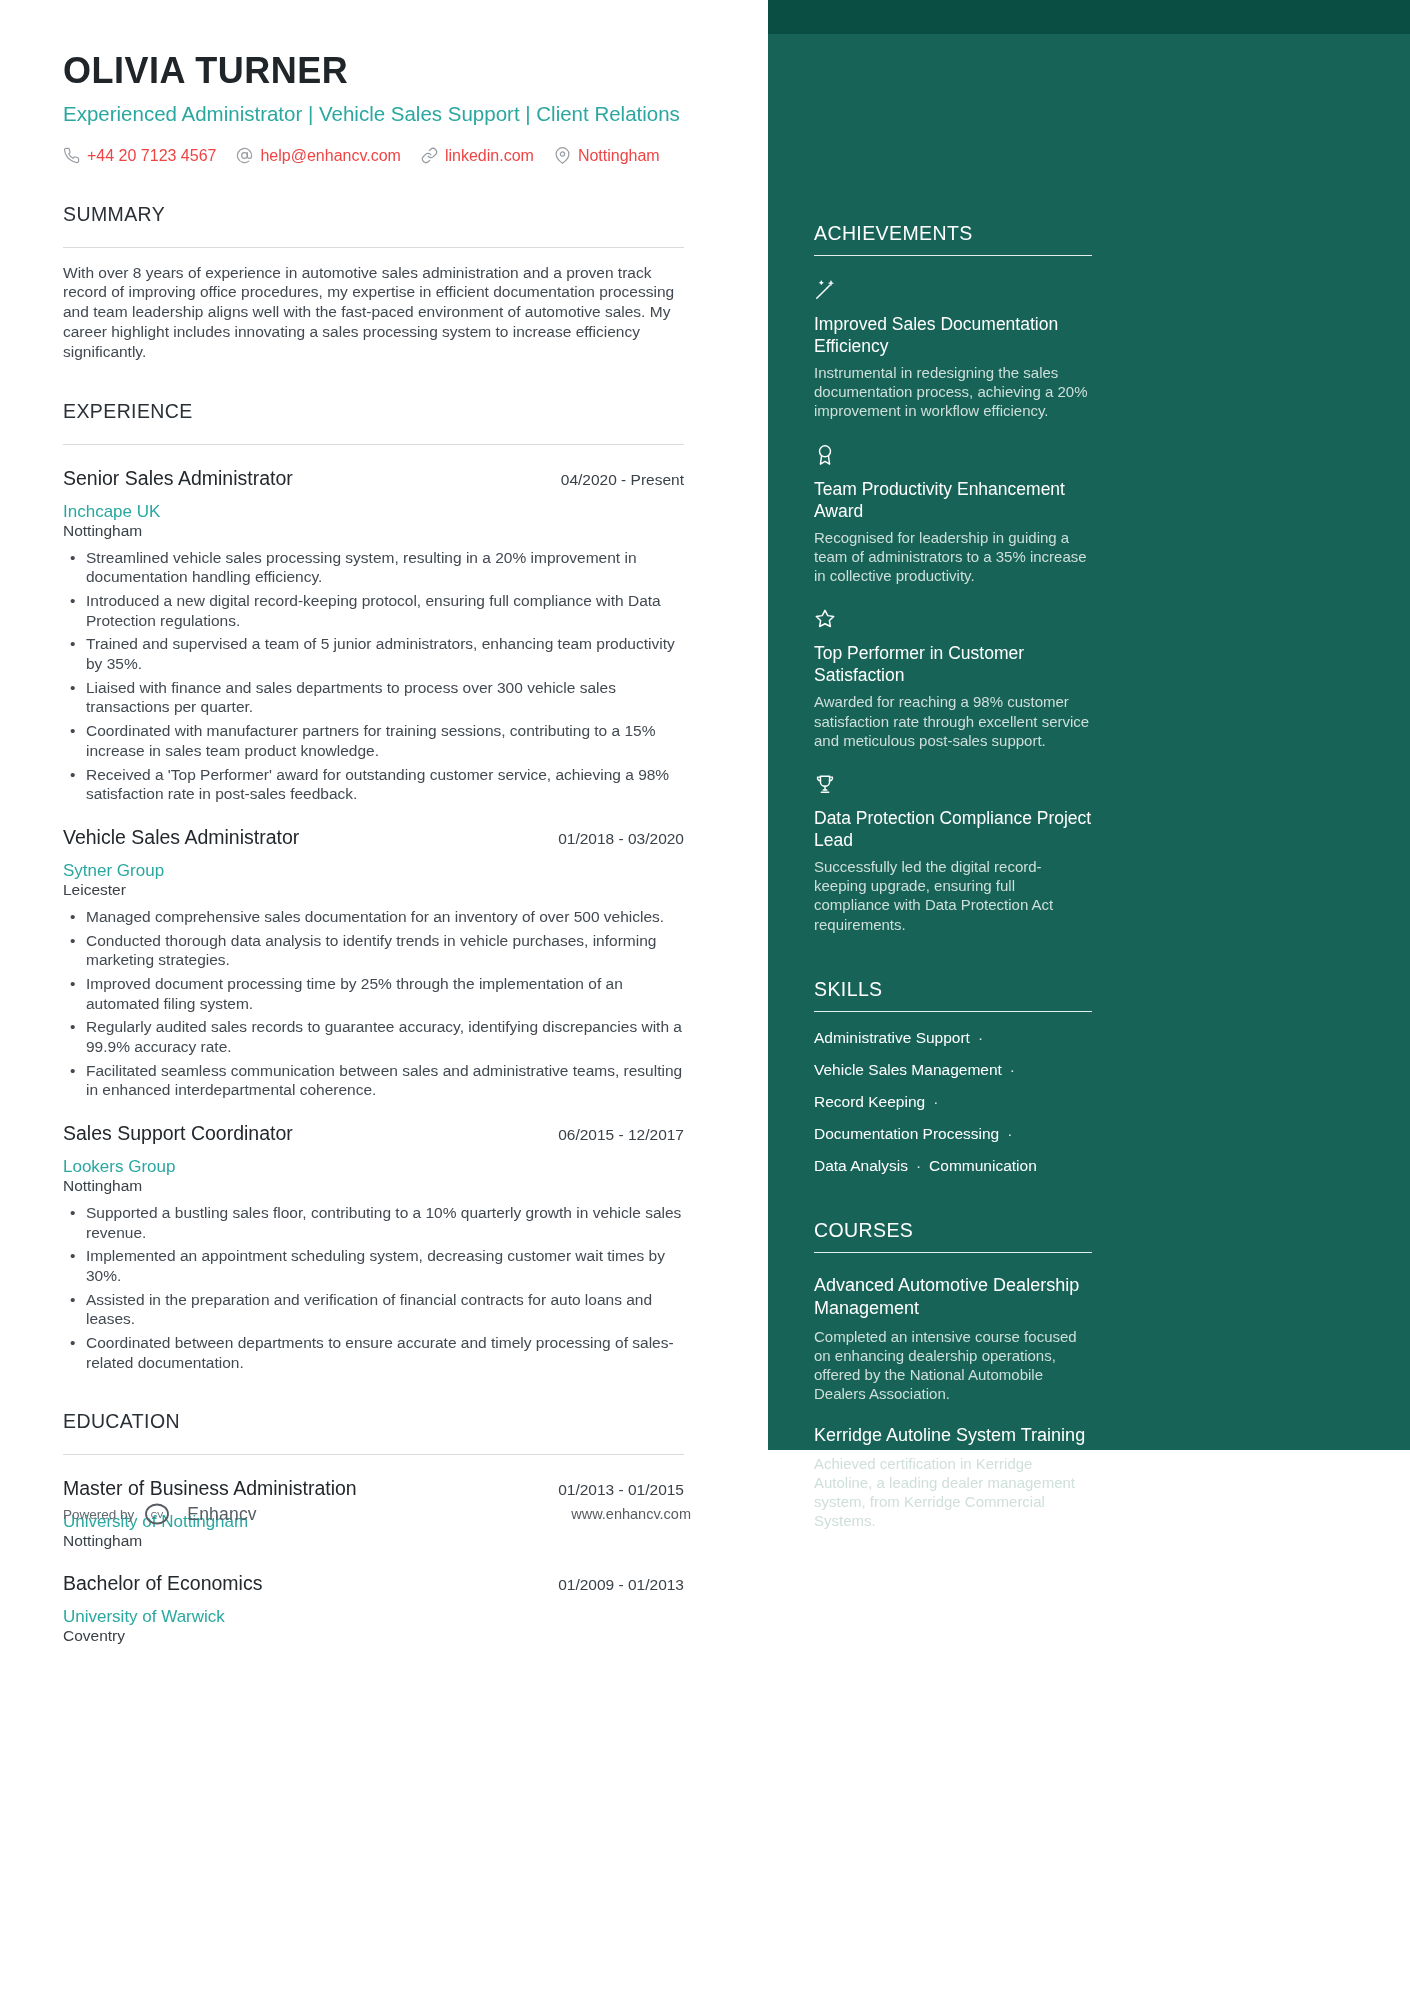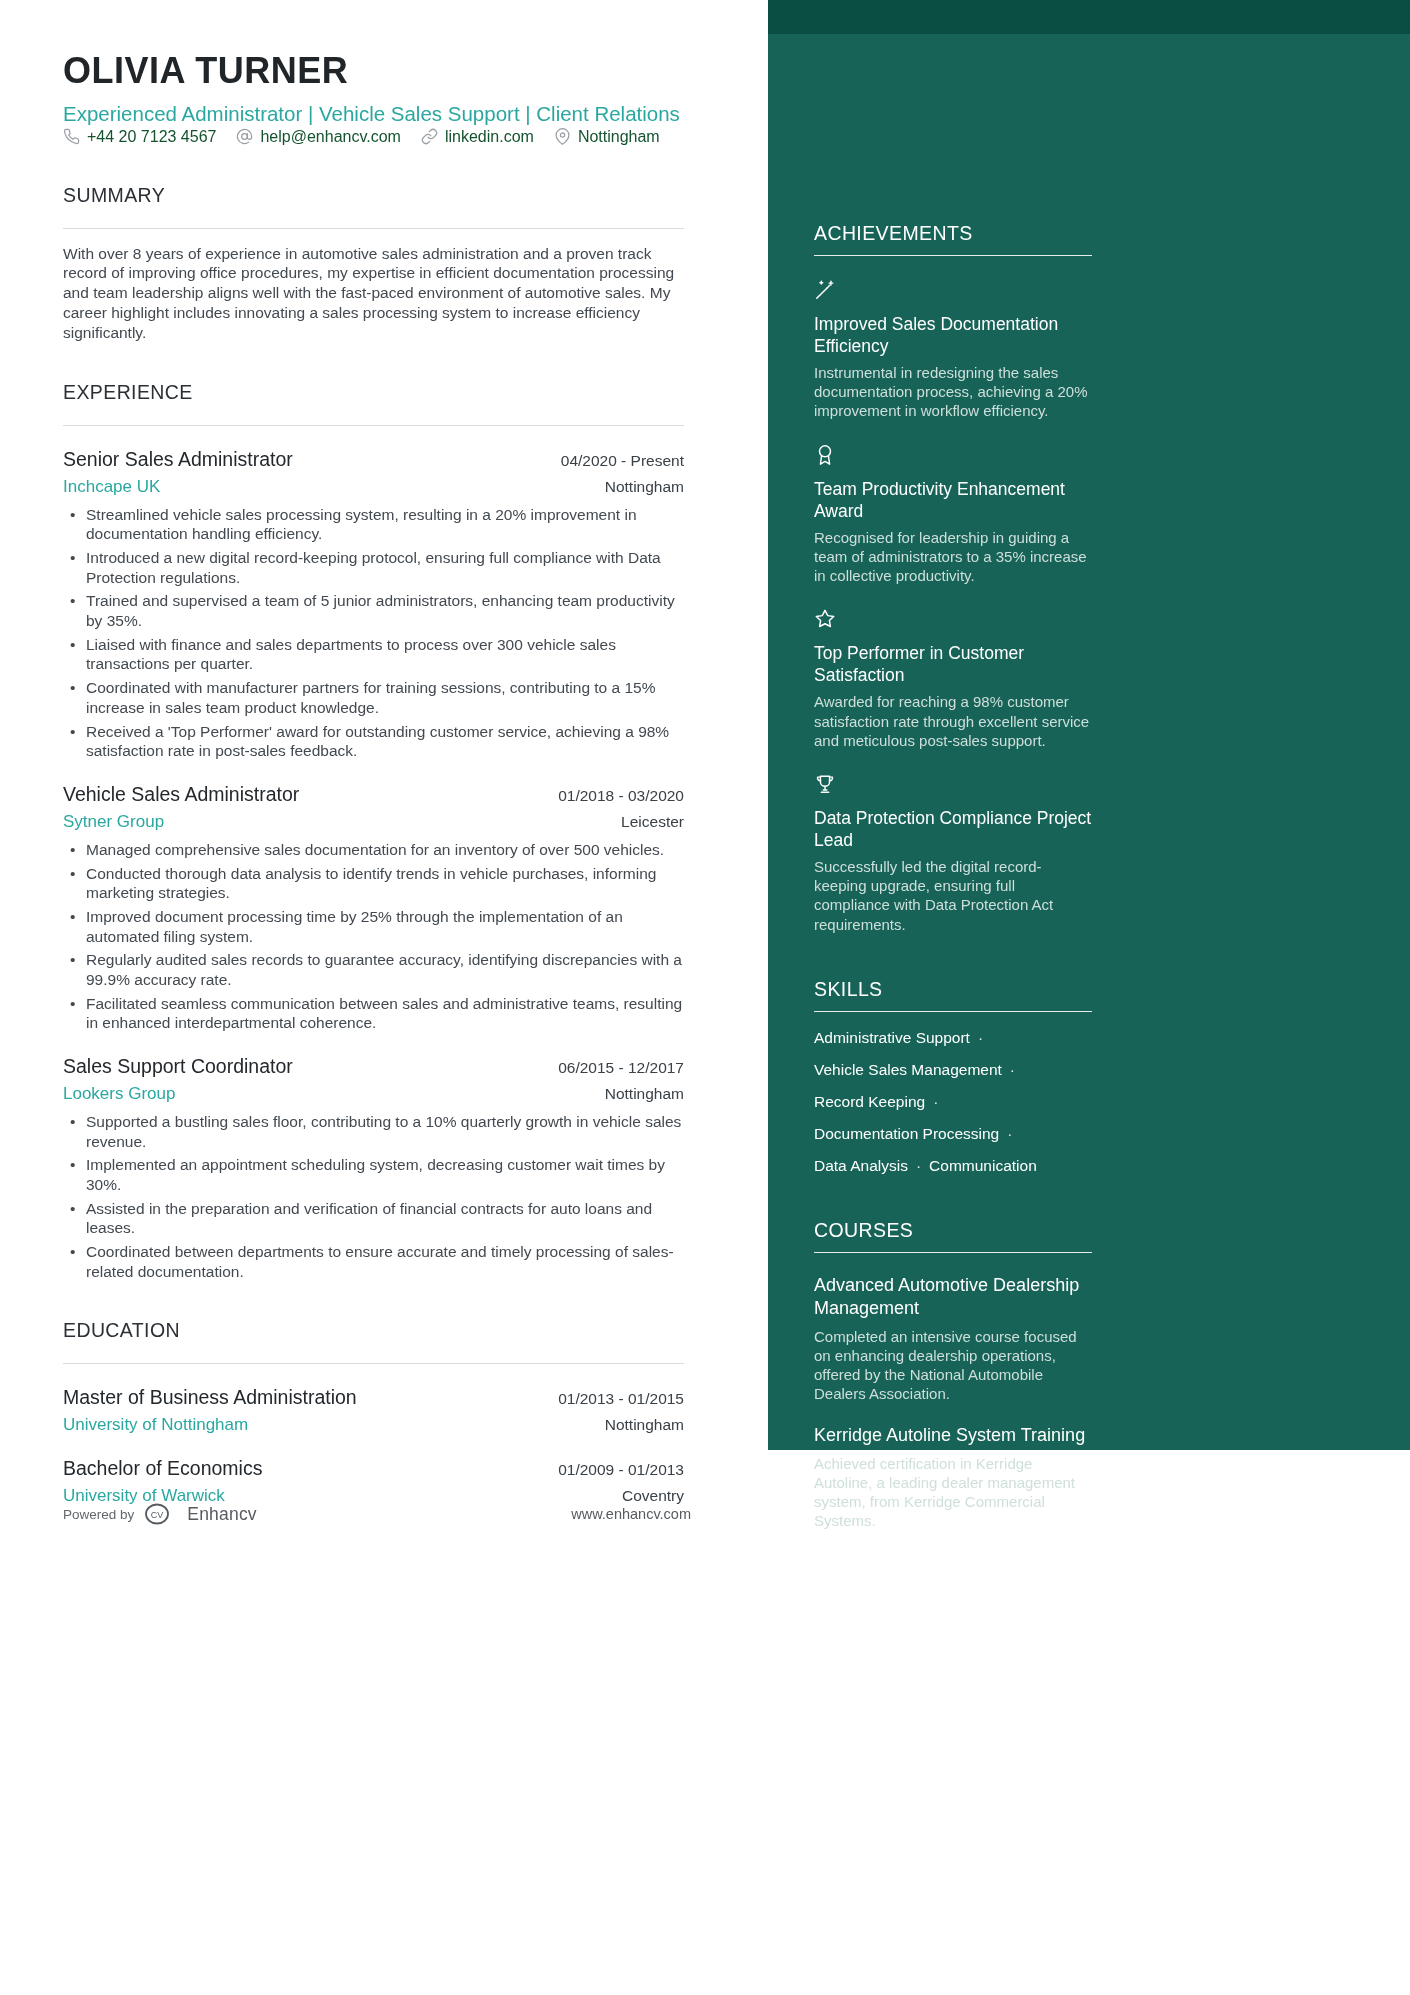--- a/index.html
+++ b/index.html
@@ -51,36 +51,36 @@
   .course { margin-top: 21px; }
   .course-title { font-size: 18px; color: #ffffff; line-height: 1.3; }
   .course-desc { margin-top: 6px; font-size: 15px; color: #cfdfdb; line-height: 1.28; }
 
   
   .main { position: absolute; left: 63px; top: 0; width: 621px; padding-top: 50px; }
 
   .name { margin: 0; font-size: 36px; font-weight: 700; color: #20252a; letter-spacing: .5px; }
   .headline { margin-top: 9px; font-size: 20.5px; color: var(--accent); line-height: 1.3; }
 
-  .contact-row { display: flex; gap: 20px; font-size: 16px;
-                 color: #14532d; align-items: center; flex-wrap: wrap; }
+  .contact-row { display: flex; margin-top: 19px; gap: 20px; font-size: 16px;
+                 color: #ef4444; align-items: center; flex-wrap: wrap; }
   .contact-item { display: inline-flex; align-items: center; gap: 7px; cursor: default; }
   .cicon { width: 17px; height: 17px; stroke: #979da2; fill: none; stroke-width: 1.7;
            stroke-linecap: round; stroke-linejoin: round; }
 
   .section { margin-top: 38px; }
   .section-heading {
     margin: 0; font-size: 19.5px; font-weight: 400; letter-spacing: .4px;
     color: #2a3036; padding-bottom: 21px; border-bottom: 1px solid #d9dcdf;
   }
   .summary-text { margin: 15px 0 0; font-size: 15.5px; line-height: 1.28; color: #424950; }
 
   .job, .degree { margin-top: 22px; }
   .row { display: flex; justify-content: space-between; align-items: baseline; }
-  .sub { margin-top: 6px; }
+  .sub { margin-top: 12px; flex-direction: column; }
   .job-title, .degree-title { font-size: 19.5px; color: #23282d; }
   .dates { font-size: 15.5px; color: #3a4147; white-space: nowrap; margin-left: 12px; }
   .company, .school { font-size: 17px; color: var(--accent); }
   .loc { font-size: 15.5px; color: #3a4147; }
 
   .bullets { list-style: none; margin: 8px 0 0; padding: 0; }
   .bullets li { position: relative; padding-left: 23px; font-size: 15.5px;
                 line-height: 1.27; color: #424950; margin-bottom: 4px; }
   .bullets li::before { content: "•"; position: absolute; left: 7px; top: 0; color: #424950; }
 

